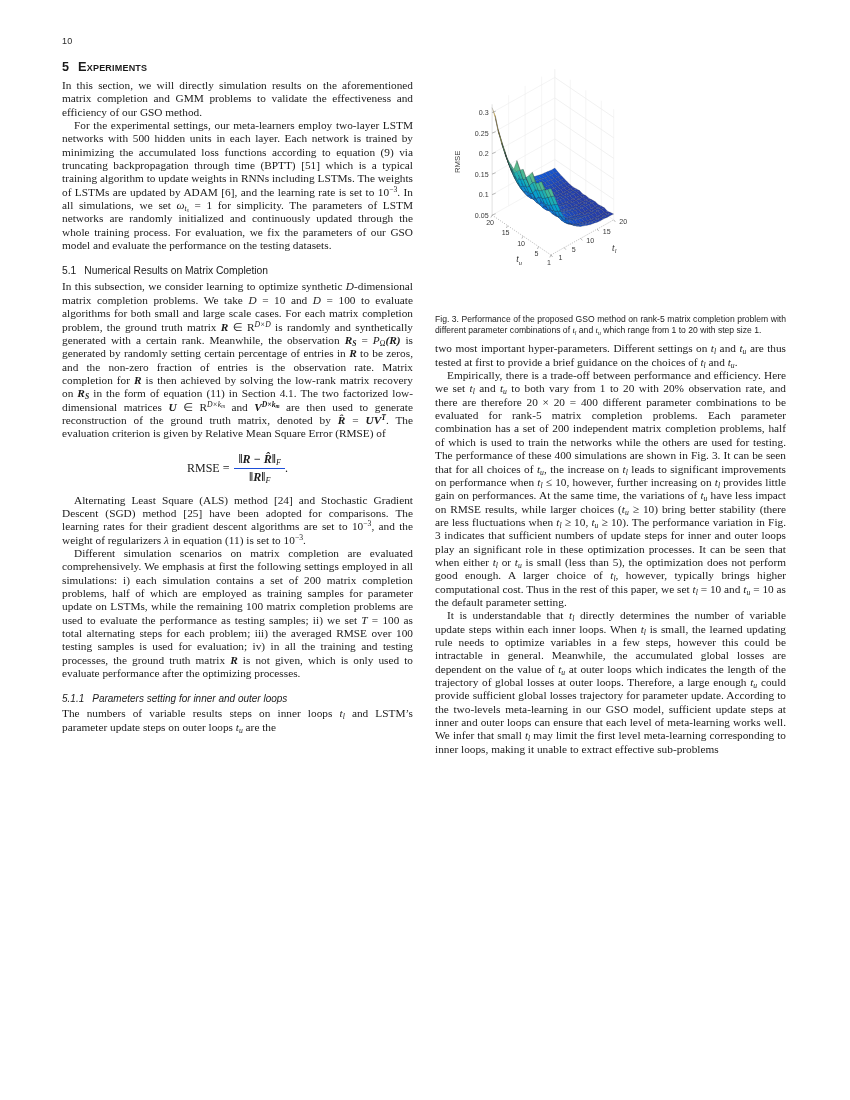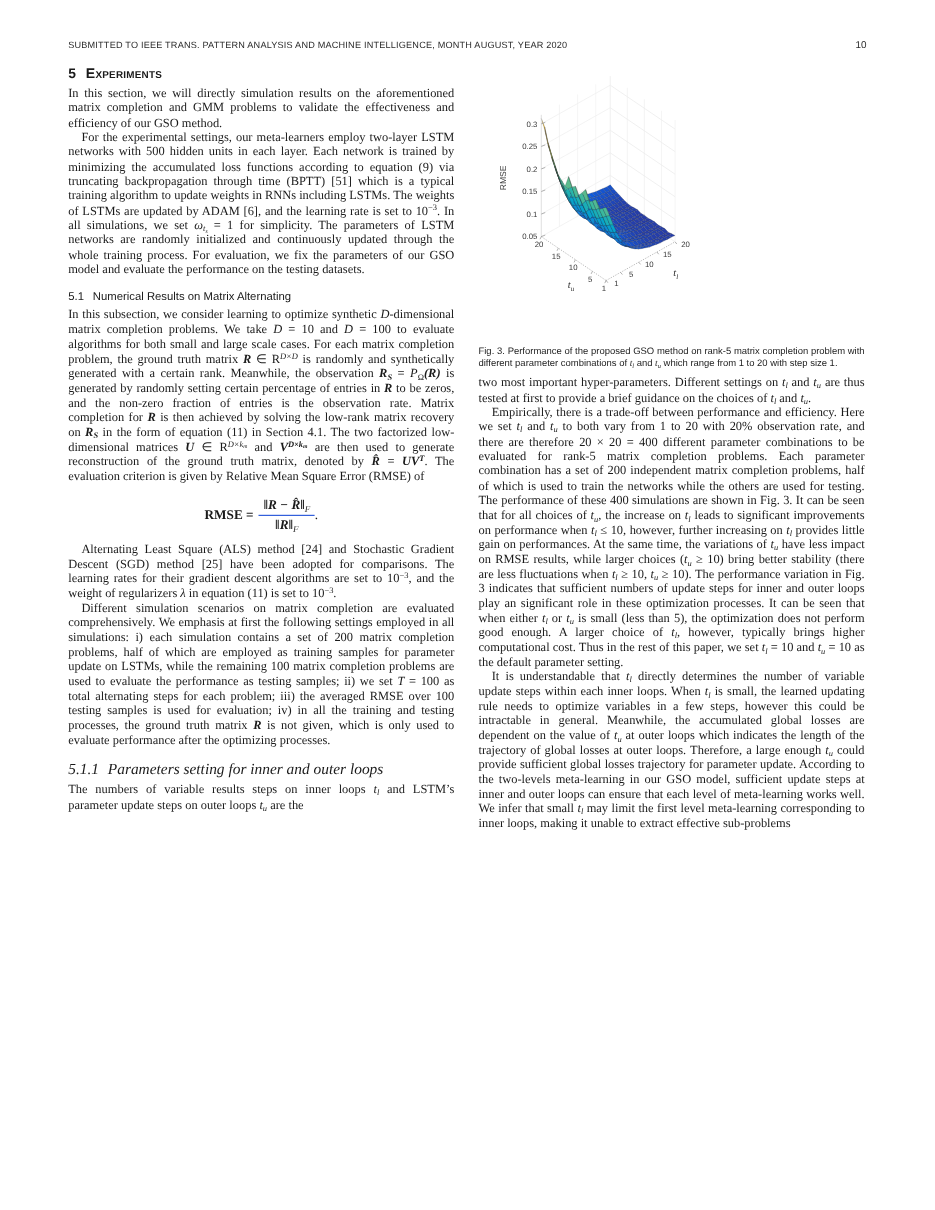--- a/index.html
+++ b/index.html
@@ -43,23 +43,23 @@
   .sec-h .ttl{font-variant:small-caps;font-size:12.8px;letter-spacing:.2px;}
   .sub-h{
     display:flex;align-items:baseline;gap:8px;
     font-family:"Liberation Sans", sans-serif;
     font-weight:normal;
     font-size:10.3px;
     margin:13px 0 4px 0;
   }
   .subsub-h{
     display:flex;align-items:baseline;gap:8px;
-    font-family:Liberation Serif, serif;
+    font-family:Liberation Sans, sans-serif;
     font-style:italic;
-    font-size:14px;
+    font-size:10px;
     margin:13px 0 3px 0;
   }
   
   p.body{
     margin:0;
     font-size:11.3px;
     line-height:13.35px;
     text-align:justify;
     text-justify:inter-word;
     hyphens:none;
@@ -72,21 +72,21 @@
   .bb{font-family:"Liberation Serif", serif;font-style:normal;}
   sub{font-size:.68em;line-height:0;vertical-align:-.28em;}
   sup{font-size:.68em;line-height:0;vertical-align:.52em;}
   .nowrap{white-space:nowrap;}
   
   .eqn{
     display:flex;justify-content:center;align-items:center;
     margin:11px 0 9px 0;
     font-size:12px;
   }
-  .eqn .lhs{font-family:"Liberation Serif",serif;margin-right:5px;font-weight:bold;}
+  .eqn .lhs{font-family:"Liberation Serif",serif;margin-right:5px;}
   .frac{display:inline-block;vertical-align:middle;text-align:center;}
   .frac .nu{display:block;padding:0 4px 1px 4px;}
   .frac .de{display:block;border-top:1px solid #1d4ed8;padding:1px 4px 0 4px;}
   
   .figure{margin:0 0 6px 0;}
   .figbox{
     width:351px;height:248px;
     position:relative;
     background:#ffffff;
     overflow:hidden;
@@ -101,40 +101,39 @@
   }
   .figcap .lbl{font-weight:normal;margin-top:40px;}
   svg{display:block;}
 </style>
 </head>
 <body>
 
 <div class="page">
 
   <div class="runhead">
-    <span>SUBMITTED TO IEEE TRANS. PATTERN ANALYSIS AND MACHINE INTELLIGENCE, MONTH AUGUST, YEAR 2020</span>
     <span class="pageno">10</span>
   </div>
 
   <div class="cols">
 
     <div class="col">
 
       <div class="sec-h">
         <span class="num">5</span>
         <span class="ttl">Experiments</span>
       </div>
 
       <p class="body"><span>In this section, we will directly simulation results on the aforementioned matrix completion and GMM problems to validate the effectiveness and efficiency of our GSO method.</span></p>
 
       <p class="body ind"><span>For the experimental settings, our meta-learners employ two-layer LSTM networks with 500 hidden units in each layer. Each network is trained by minimizing the accumulated loss functions according to equation (9) via truncating backpropagation through time (BPTT) [51] which is a typical training algorithm to update weights in RNNs including LSTMs. The weights of LSTMs are updated by ADAM [6], and the learning rate is set to </span><span class="mr nowrap"><span>10</span><sup>−3</sup></span><span>. In all simulations, we set </span><span class="mi nowrap"><span>ω</span><sub><span>t</span><sub>s</sub></sub></span><span> = 1 for simplicity. The parameters of LSTM networks are randomly initialized and continuously updated through the whole training process. For evaluation, we fix the parameters of our GSO model and evaluate the performance on the testing datasets.</span></p>
 
       <div class="sub-h">
         <span>5.1</span>
-        <span>Numerical Results on Matrix Alternating</span>
+        <span>Numerical Results on Matrix Completion</span>
       </div>
 
       <p class="body"><span>In this subsection, we consider learning to optimize synthetic </span><span class="mi">D</span><span>-dimensional matrix completion problems. We take </span><span class="mi">D</span><span> = 10 and </span><span class="mi">D</span><span> = 100 to evaluate algorithms for both small and large scale cases. For each matrix completion problem, the ground truth matrix </span><span class="mb">R</span><span> ∈ </span><span class="bb nowrap"><span>R</span><sup class="mi">D×D</sup></span><span> is randomly and synthetically generated with a certain rank. Meanwhile, the observation </span><span class="mb nowrap"><span>R</span><sub>S</sub></span><span> = </span><span class="mr nowrap"><span class="mi">P</span><sub>Ω</sub><span class="mb">(R)</span></span><span> is generated by randomly setting certain percentage of entries in </span><span class="mb">R</span><span> to be zeros, and the non-zero fraction of entries is the observation rate. Matrix completion for </span><span class="mb">R</span><span> is then achieved by solving the low-rank matrix recovery on </span><span class="mb nowrap"><span>R</span><sub>S</sub></span><span> in the form of equation (11) in Section 4.1. The two factorized low-dimensional matrices </span><span class="mb">U</span><span> ∈ </span><span class="bb nowrap"><span>R</span><sup class="mi"><span>D×k</span><sub>m</sub></sup></span><span> and </span><span class="mb nowrap"><span>V</span><sup class="mi"><span>D×k</span><sub>m</sub></sup></span><span> are then used to generate reconstruction of the ground truth matrix, denoted by </span><span class="mb">R̂</span><span> = </span><span class="mb nowrap"><span>UV</span><sup>T</sup></span><span>. The evaluation criterion is given by Relative Mean Square Error (RMSE) of</span></p>
 
       <div class="eqn">
         <span class="lhs">RMSE =</span>
         <span class="frac">
           <span class="nu"><span class="mb">‖R − R̂‖</span><sub class="mi">F</sub></span>
           <span class="de"><span class="mb">‖R‖</span><sub class="mi">F</sub></span>
         </span>

